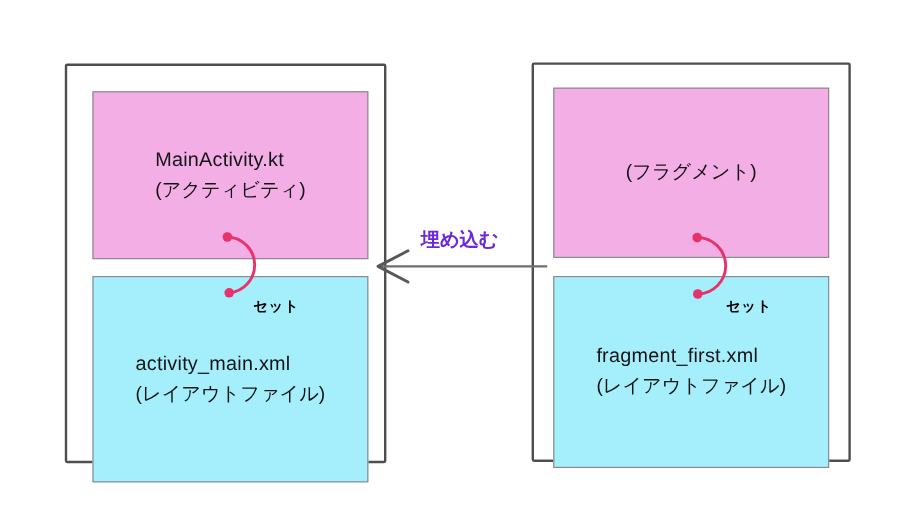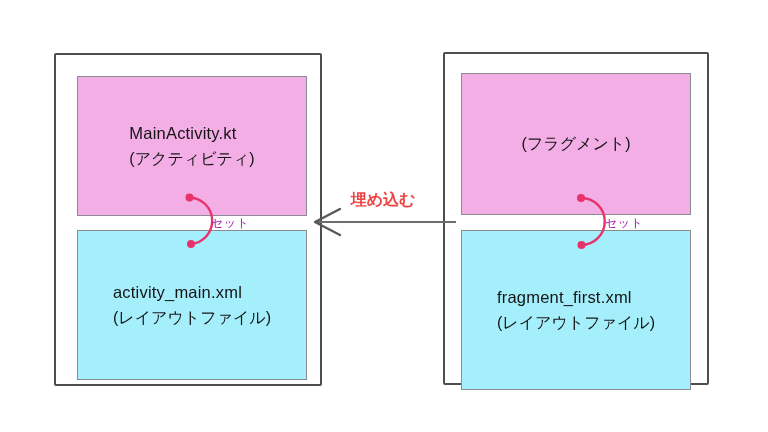--- a/index.html
+++ b/index.html
@@ -13,33 +13,33 @@
   }
   .outer-box.left{left:54px;top:53px;width:268px;height:333px;}
   .outer-box.right{left:443px;top:52px;width:266px;height:333px;}
   .inner-box{
     position:absolute;box-sizing:border-box;border:1px solid #8b8b93;
     display:flex;align-items:center;justify-content:center;
   }
   .inner-box.pink{background:#F3AEE6;}
   .inner-box.cyan{background:#A5EFFC;}
   .pos-lt{left:21px;top:21px;width:230px;height:140px;}
-  .pos-lb{left:21px;top:175px;width:230px;height:150px;}
+  .pos-lb{left:21px;top:175px;width:230px;height:172px;}
   .pos-rt{left:16px;top:19px;width:230px;height:142px;}
   .pos-rb{left:16px;top:176px;width:230px;height:160px;}
   .label-block{text-align:left;color:#141414;}
   .box-title{font-size:16.5px;font-weight:400;line-height:26px;letter-spacing:.2px;}
   .box-subtitle{font-size:16px;font-weight:400;line-height:26px;}
   .overlay{position:absolute;left:0;top:0;width:768px;height:432px;pointer-events:none;}
   .embed-label{
     position:absolute;left:337px;top:190px;width:92px;text-align:center;
-    font-size:16px;font-weight:700;color:#ef4444;
+    font-size:16px;font-weight:700;color:#6d28d9;
   }
   .set-label{
-    position:absolute;font-size:12px;font-weight:400;color:#a21caf;letter-spacing:.5px;
+    position:absolute;font-size:12px;font-weight:700;color:#000000;letter-spacing:.5px;margin-top:32px;
   }
   .set-label.left{left:211px;top:215px;}
   .set-label.right{left:605px;top:215px;}
 </style>
 </head>
 <body>
 
 <div class="stage">
 
   <div class="outer-box left">

